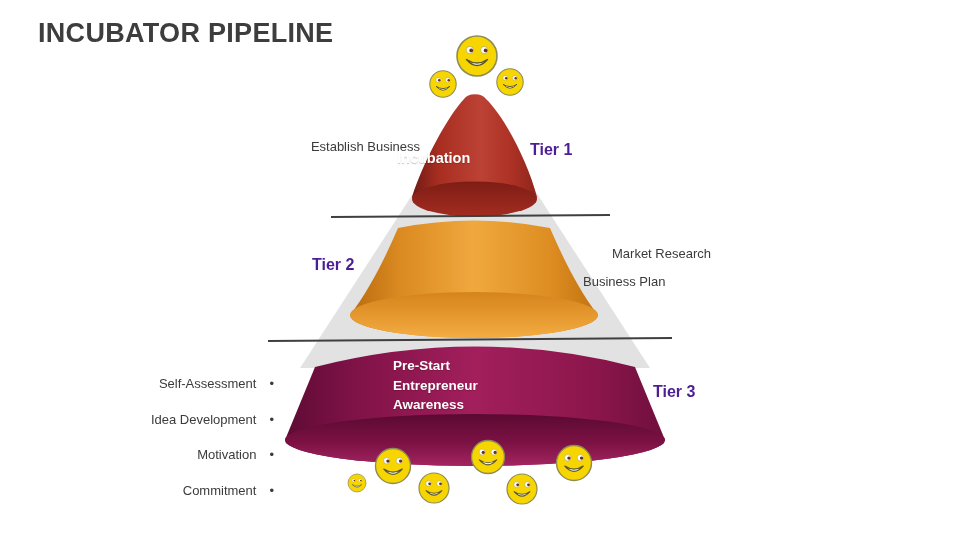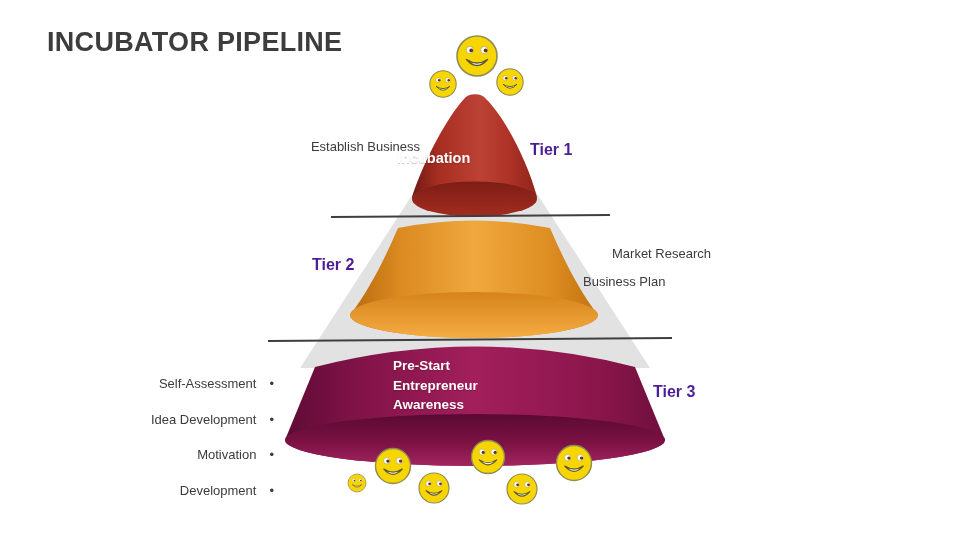--- a/index.html
+++ b/index.html
@@ -1,21 +1,21 @@
 <!DOCTYPE html>
 <html><head>
 <meta charset="utf-8">
 <style>
   html,body{margin:0;padding:0;background:#fff;}
   .slide{
     position:relative;width:960px;height:540px;background:#ffffff;overflow:hidden;
     font-family:"Liberation Sans", sans-serif;color:#3B3B3B;
   }
   .title{
-    position:absolute;left:38px;top:18px;margin:9px;
+    position:absolute;left:38px;top:18px;margin:0;
     font-size:27px;font-weight:bold;letter-spacing:0.3px;color:#3D3D3D;
   }
   .diagram-svg{position:absolute;left:0;top:0;}
   .lbl{position:absolute;font-size:13px;color:#3B3B3B;white-space:nowrap;}
   .tier-lbl{position:absolute;font-size:16px;font-weight:bold;color:#4c1d95;white-space:nowrap;}
   .ann-right{text-align:right;}
   .cone-lbl{position:absolute;color:#ffffff;font-weight:bold;
     text-shadow:0 1px 1px rgba(60,0,0,0.25);}
   .cone-lbl-1{left:397px;top:150px;width:160px;font-size:14.5px;}
   .cone-lbl-2{left:392px;top:245px;width:166px;font-size:14.5px;line-height:19px;}
@@ -130,18 +130,18 @@
     </div>
     <div class="bullet-row">
       <span class="bl">Idea Development</span>
       <span class="bd">•</span>
     </div>
     <div class="bullet-row">
       <span class="bl">Motivation</span>
       <span class="bd">•</span>
     </div>
     <div class="bullet-row">
-      <span class="bl">Development</span>
+      <span class="bl">Commitment</span>
       <span class="bd">•</span>
     </div>
   </div>
 
 </div>
 
 </body></html>

